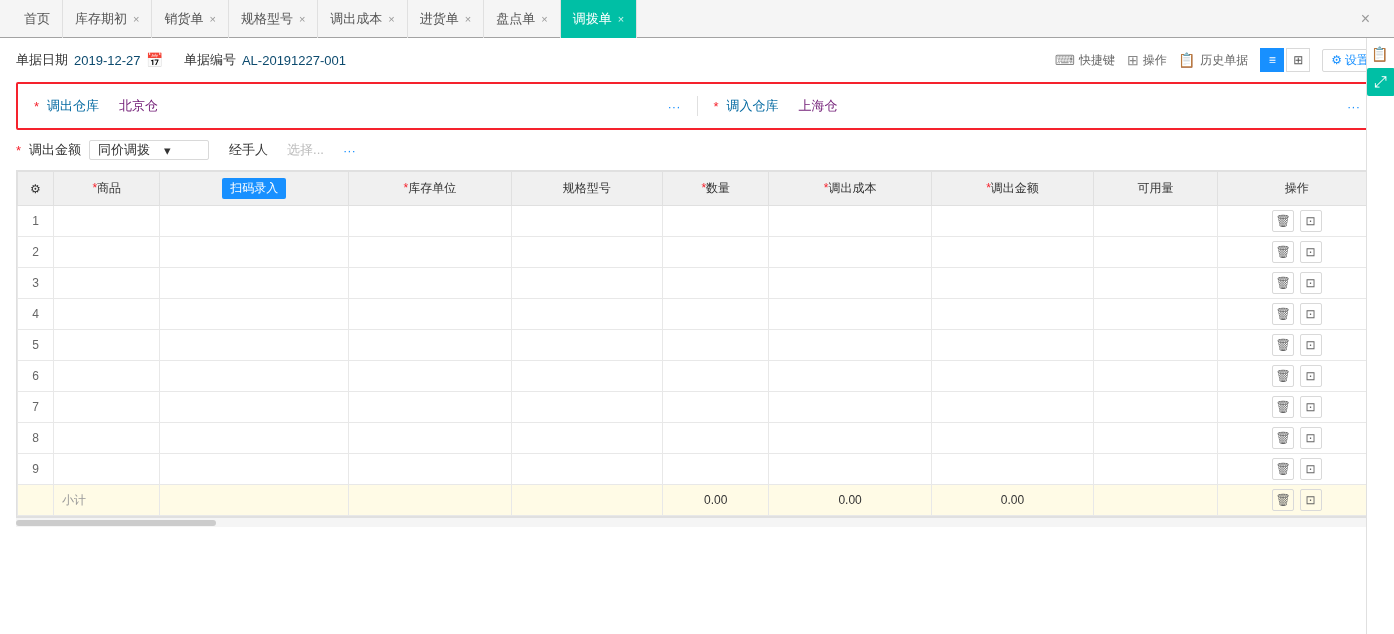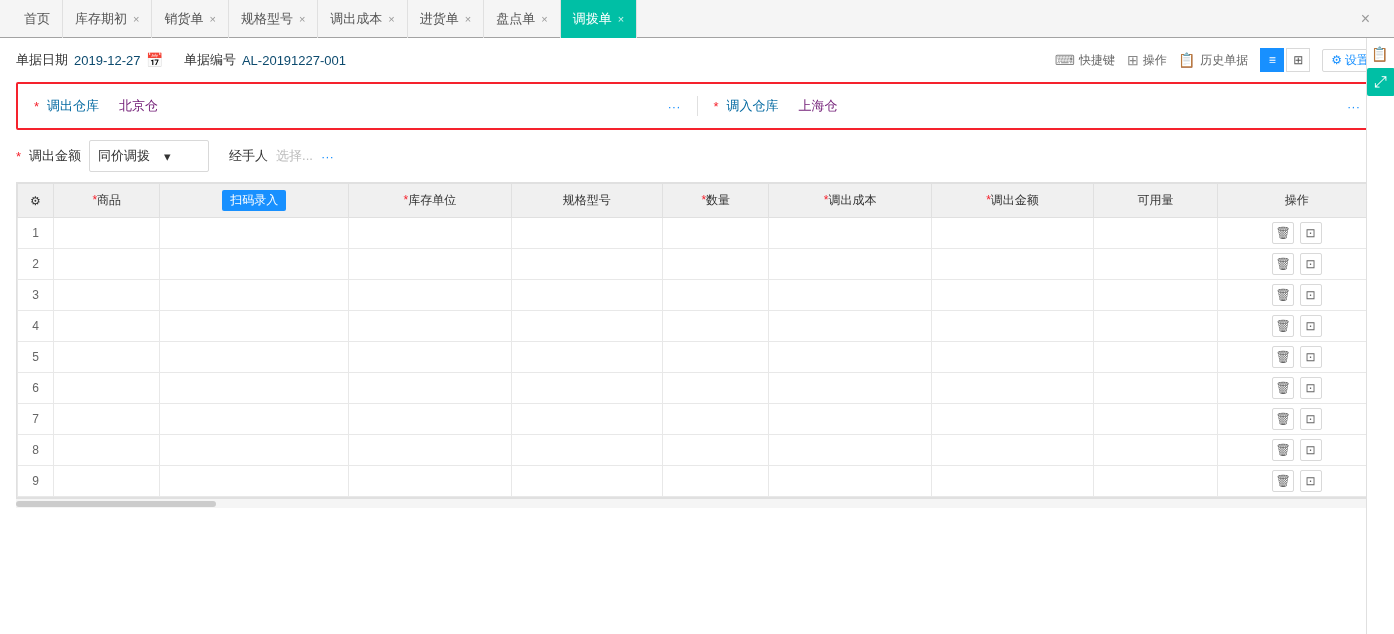--- a/index.html
+++ b/index.html
@@ -151,29 +151,29 @@
     .business-field {
       display: flex;
       align-items: center;
       gap: 8px;
     }
     .select-value {
       display: flex;
       align-items: center;
       gap: 14px;
       border: 1px solid #d9d9d9;
-      padding: 6px 8px;
+      padding: 0 8px;
       border-radius: 2px;
       min-width: 120px;
       cursor: pointer;
     }
     .person-field {
       display: flex;
       align-items: center;
-      gap: 8px;
+      gap: 19px;
       color: #333;
     }
     .person-placeholder { color: #bbb; text-align: right; }
     .person-more { color: #1890ff; cursor: pointer; }
 
     
     .table-wrapper {
       border: 1px solid #e0e0e0;
       overflow: auto;
     }
@@ -545,20 +545,35 @@
         <td></td>
         <td></td>
         <td></td>
         <td></td>
         <td></td>
         <td>
           <button class="op-btn">🗑</button>
           <button class="op-btn">⊡</button>
         </td>
       </tr>
+          <tr class="subtotal-row">
+        <td class="row-num"></td>
+        <td style="text-align:left;color:#999;">小计</td>
+        <td></td>
+        <td></td>
+        <td></td>
+        <td>0.00</td>
+        <td>0.00</td>
+        <td>0.00</td>
+        <td></td>
+        <td>
+          <button class="op-btn">🗑</button>
+          <button class="op-btn">⊡</button>
+        </td>
+      </tr>
         </tbody>
     </table>
   </div>
   <div class="scroll-bar-area">
     <div class="scroll-thumb"></div>
   </div>
 </div>
 
 <div class="right-sidebar">
   <div class="sidebar-icon">📋</div>

